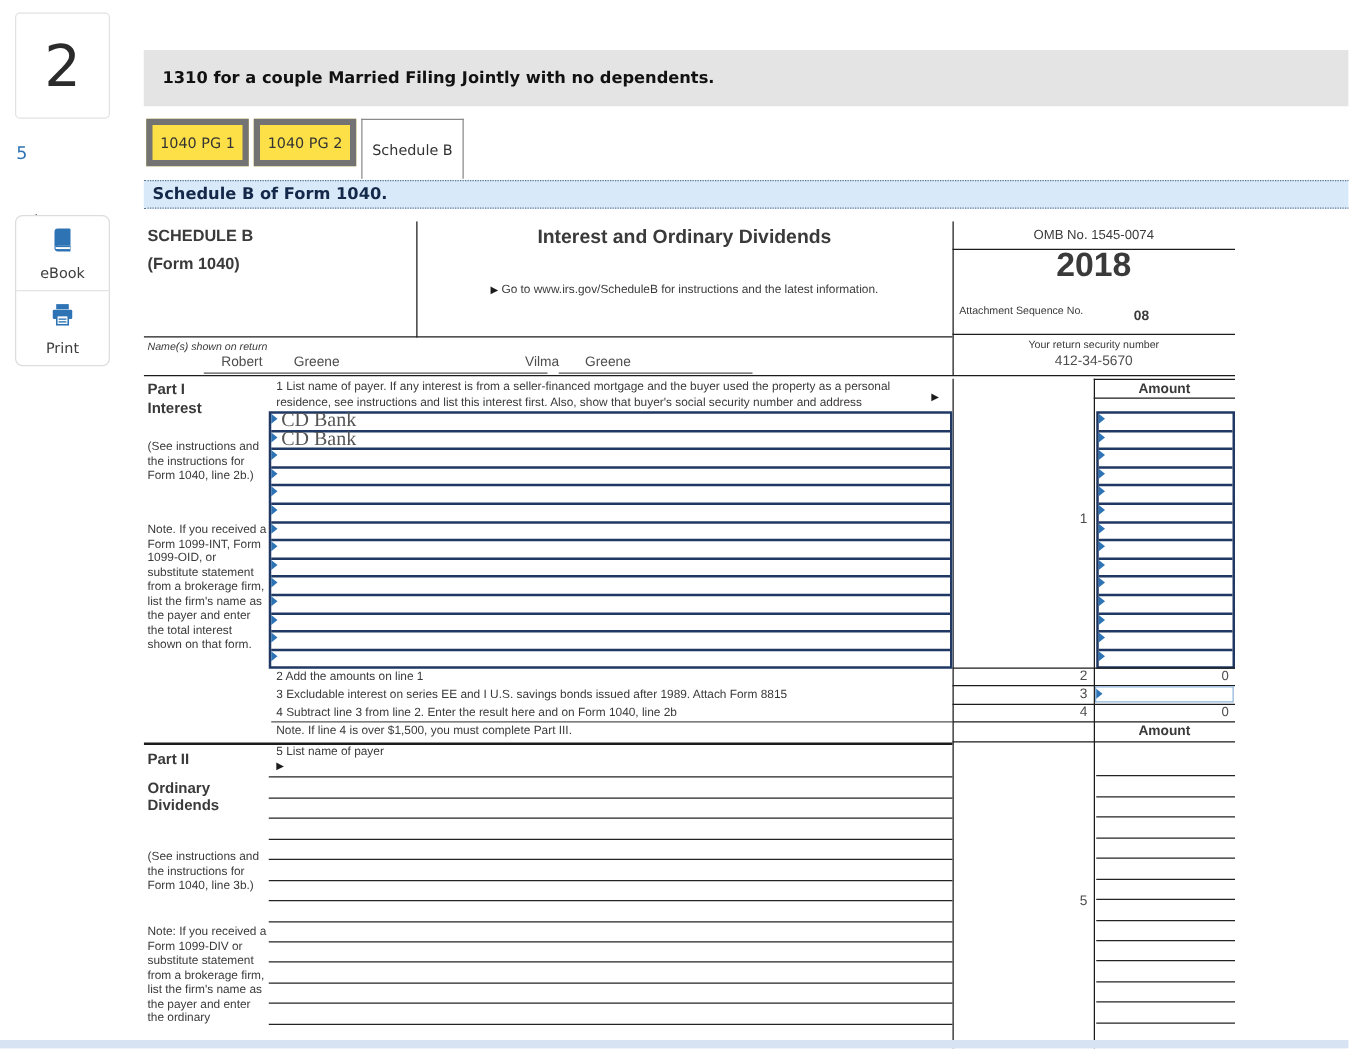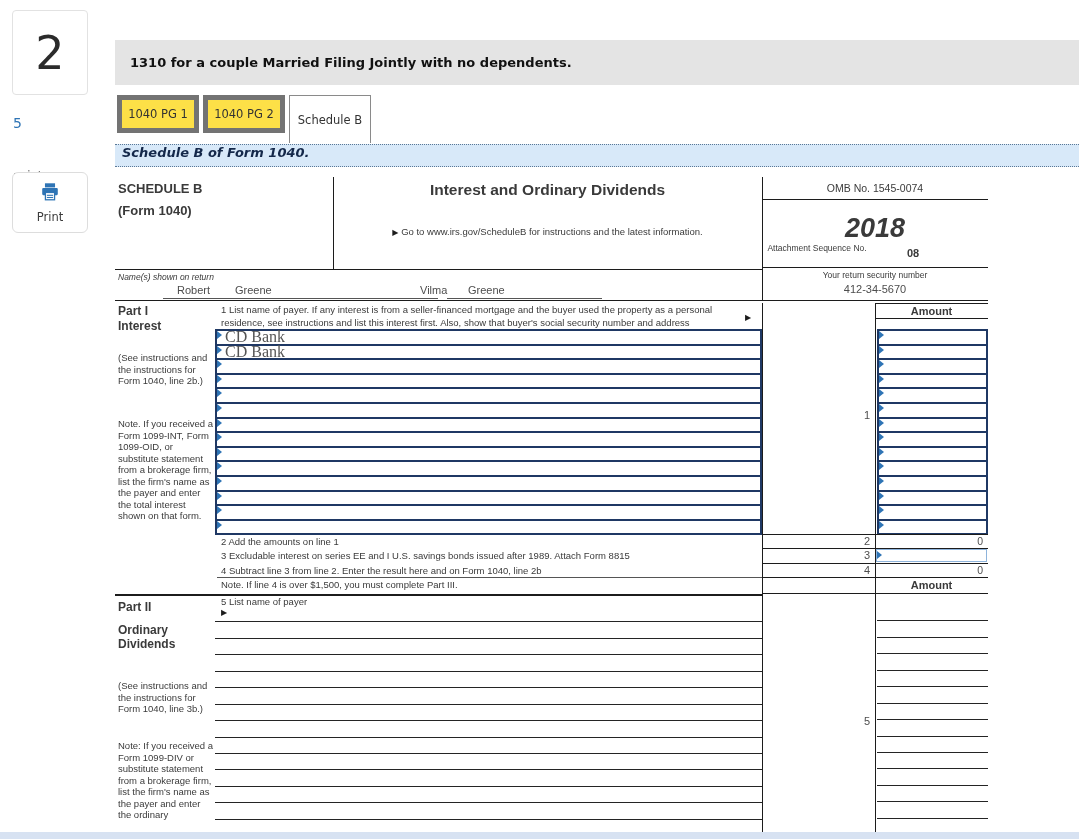--- a/index.html
+++ b/index.html
@@ -16,21 +16,21 @@
   .toolcell{height:59px;display:flex;flex-direction:column;align-items:center;justify-content:center;gap:3px;cursor:pointer;}
   .toolcell+.toolcell{border-top:1px solid #e4e4e4;}
   .toollbl{font-size:11.5px;color:#3c3c3c;font-family:"DejaVu Sans",sans-serif;}
   
   .banner{background:var(--banner_bg,#e4e4e4);display:flex;align-items:center;}
   .banner span{font-weight:bold;font-size:13px;color:#111;padding-left:15px;}
   .tab{position:absolute;top:95px;width:82px;height:38px;box-sizing:border-box;display:flex;align-items:center;justify-content:center;
        font-size:11.5px;color:#333;background:#fde047;border:5px solid #737373;cursor:pointer;font-family:"DejaVu Sans",sans-serif;}
   .tab.active{background:#fff;border:1px solid #8a8a8a;border-bottom:none;height:48px;z-index:2;}
   .bluebar{background:var(--highlight_bg,#d8e9f9);border-top:1px dotted #5a7896;border-bottom:1px dotted #5a7896;
-           display:flex;font-style:italic;}
+           display:flex;align-items:center;}
   .bluebar span{font-weight:bold;font-size:13px;color:#14284a;padding-left:7px;}
   
   #form{position:absolute;left:115px;top:177px;width:873px;height:662px;overflow:hidden;font-size:9.5px;color:#3a3a3a;}
   .hline{position:absolute;background:#1c1c1c;height:1px;}
   .vline{position:absolute;background:#1c1c1c;width:1px;}
   .b{font-weight:bold;}
   .small{font-size:8.5px;line-height:10px;color:#3a3a3a;}
   .ctr{text-align:center;}
   .gray{color:#4d4d4d;}
   .sideblock{font-size:9.5px;line-height:11.5px;color:#3a3a3a;}
@@ -55,20 +55,30 @@
 
 <div id="page">
 
   <div class="abs qbox" style="left:12px;top:10px;width:74px;height:83px;">
     <span>2</span>
   </div>
   <div class="abs chrome ptsval" style="left:13px;top:115px;">5</div>
   <div class="abs chrome ptslbl" style="left:13px;top:133px;">points</div>
 
   <div class="abs tools" style="left:12px;top:172px;width:74px;">
+    <div class="toolcell">
+      <span>
+        <svg width="22" height="22" viewBox="0 0 24 24">
+          <path fill="#2e74b5" d="M7 2h11a1 1 0 0 1 1 1v14H8a3 3 0 0 0-3 3V5a3 3 0 0 1 3-3z"></path>
+          <path fill="#2e74b5" d="M8 17h11v5H8a3 3 0 0 1-3-3 3 3 0 0 1 3-2z"></path>
+          <rect x="6" y="18.2" width="12.5" height="1.7" fill="#fff"></rect>
+        </svg>
+      </span>
+      <span class="toollbl">eBook</span>
+    </div>
     <div class="toolcell">
       <span>
         <svg width="22" height="22" viewBox="0 0 24 24">
           <rect x="6.5" y="2.5" width="11" height="4.5" fill="#2e74b5"></rect>
           <rect x="3.5" y="7.5" width="17" height="8" rx="1.2" fill="#2e74b5"></rect>
           <rect x="7" y="12.5" width="10" height="8" fill="#fff" stroke="#2e74b5" stroke-width="1.4"></rect>
           <rect x="8.6" y="15" width="6.8" height="1.2" fill="#2e74b5"></rect>
           <rect x="8.6" y="17.4" width="6.8" height="1.2" fill="#2e74b5"></rect>
         </svg>
       </span>
@@ -102,21 +112,21 @@
 
     <div class="abs b ctr" style="left:218px;top:4px;width:429px;font-size:15.5px;">Interest and Ordinary Dividends</div>
     <div class="abs ctr" style="left:218px;top:49px;width:429px;">
       <span class="ptr">▶</span>
       <span>Go to www.irs.gov/ScheduleB for instructions and the latest information.</span>
     </div>
     <div class="vline" style="left:647px;top:0;height:123px;"></div>
 
     <div class="abs ctr" style="left:647px;top:5px;width:226px;font-size:10.5px;">OMB No. 1545-0074</div>
     <div class="hline" style="left:647px;top:22px;width:226px;"></div>
-    <div class="abs b ctr" style="left:647px;top:36px;width:226px;font-size:27px;font-style:italic;">2018</div>
+    <div class="abs b ctr" style="left:647px;top:20px;width:226px;font-size:27px;">2018</div>
     <div class="abs small ctr" style="left:652px;top:66px;width:100px;">Attachment Sequence No.</div>
     <div class="abs b" style="left:792px;top:70px;font-size:11px;">08</div>
     <div class="hline" style="left:647px;top:90px;width:226px;"></div>
     <div class="abs small ctr" style="left:647px;top:93px;width:226px;">Your return security number</div>
     <div class="abs ctr gray" style="left:647px;top:106px;width:226px;font-size:11px;">412-34-5670</div>
 
     <div class="hline" style="left:0;top:92px;width:647px;"></div>
     <div class="abs small" style="left:3px;top:95px;font-style:italic;">Name(s) shown on return</div>
     <div class="abs gray" style="left:62px;top:107px;font-size:11px;">Robert</div>
     <div class="abs gray" style="left:120px;top:107px;font-size:11px;">Greene</div>

